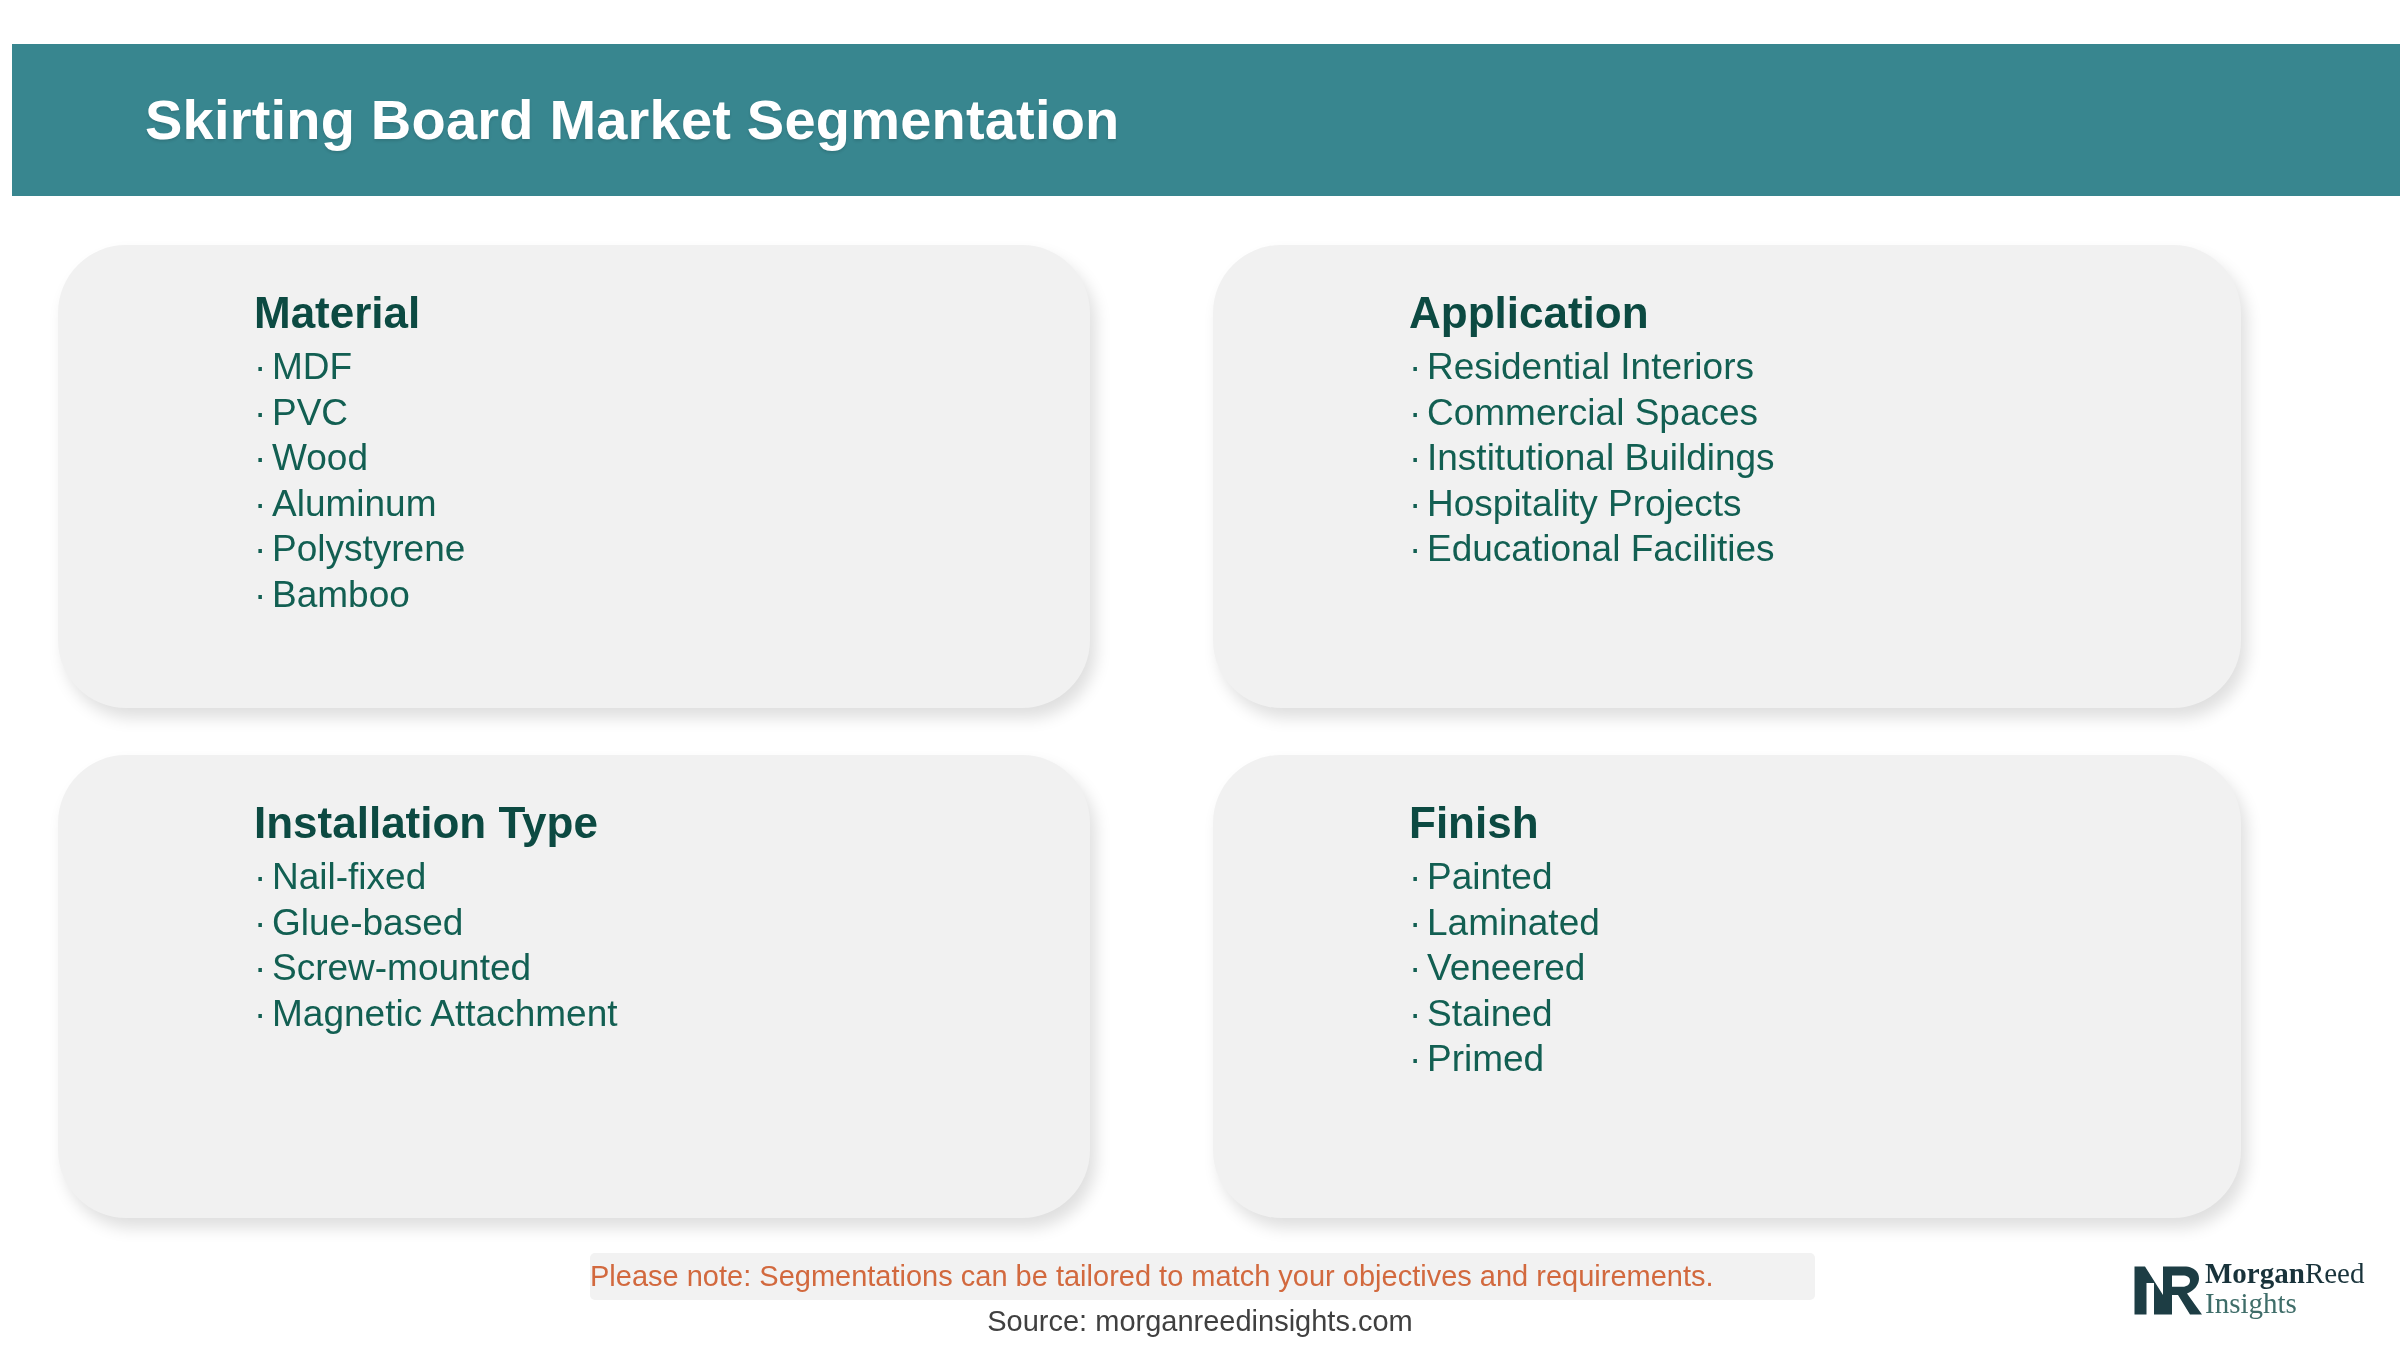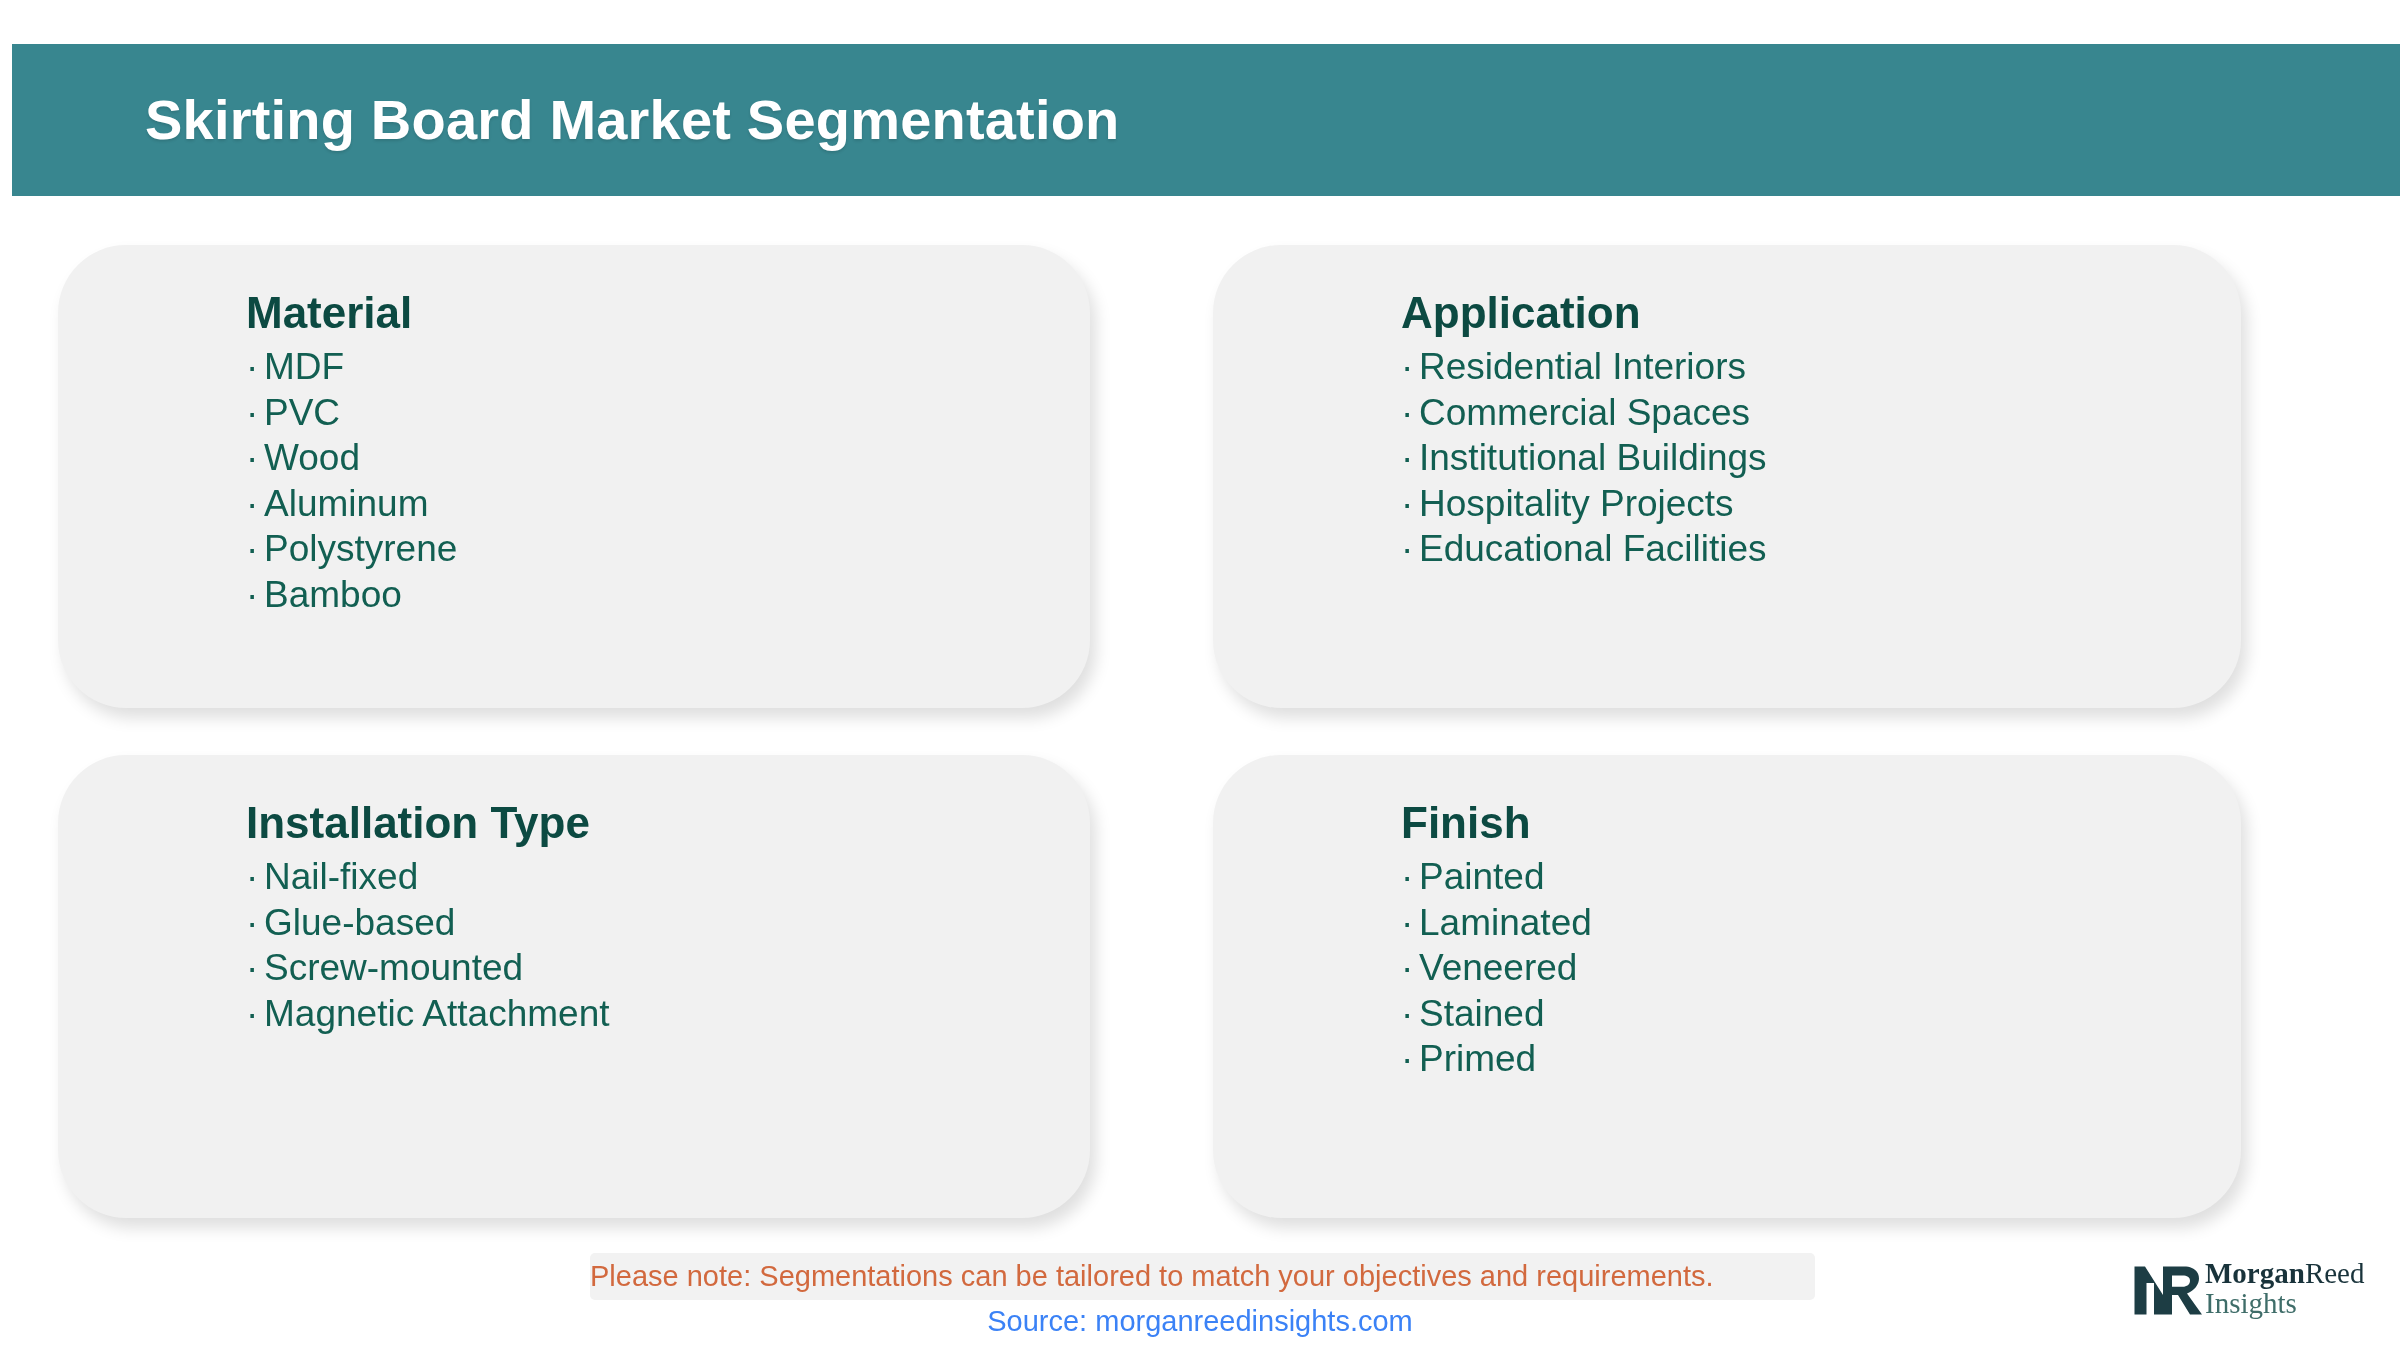--- a/index.html
+++ b/index.html
@@ -53,21 +53,21 @@
     box-shadow: 6px 10px 16px rgba(0,0,0,0.13);
     box-sizing: border-box;
   }
   .card-c0 { left: 58px;   top: 70px;  width: 1032px; height: 463px; }
   .card-c1 { left: 1213px; top: 70px;  width: 1028px; height: 463px; }
   .card-c2 { left: 58px;   top: 580px; width: 1032px; height: 463px; }
   .card-c3 { left: 1213px; top: 580px; width: 1028px; height: 463px; }
 
   .card-inner {
     position: absolute;
-    left: 188px;
+    left: 196px;
     top: 42px;
     right: 40px;
   }
   .card-title {
     color: #0c4a42;
     font-size: 44px;
     font-weight: bold;
     line-height: 1.16;
     margin: 0 0 6px 0;
     white-space: nowrap;
@@ -108,21 +108,21 @@
     font-size: 29px;
     line-height: 1;
     white-space: nowrap;
   }
   .source-text {
     position: absolute;
     left: 0;
     top: 1307px;
     width: 2400px;
     text-align: center;
-    color: #3b82f6;
+    color: #404040;
     font-size: 29px;
     line-height: 1;
   }
 
   
   .logo {
     position: absolute;
     left: 2133px;
     top: 1253px;
     width: 232px;

